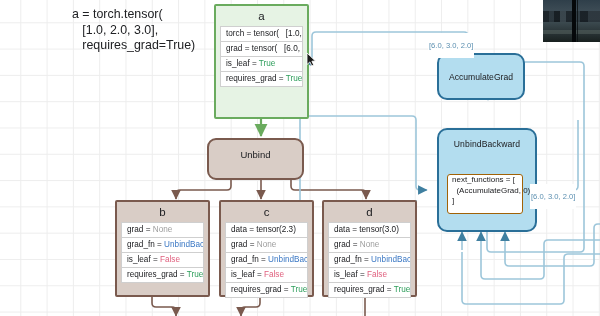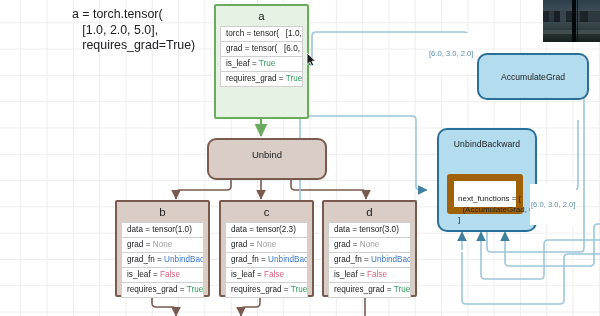--- a/index.html
+++ b/index.html
@@ -65,29 +65,29 @@
     background:#b3ddef;border:2px solid #2a6f98;border-radius:10px;
     color:#202124;
   }
   .bluenode .title{
     text-align:center;font-size:8.6px;padding-top:9px;letter-spacing:.1px;
   }
   .bluenode.center{
     display:flex;align-items:center;justify-content:center;font-size:8.6px;
   }
   .innerbox{
-    position:absolute;background:#ffffff;border:7px solid #a16207;
+    position:absolute;background:#ffffff;border:1px solid #a16207;
     border-radius:3px;font-size:8px;line-height:10.5px;color:#202124;
-    white-space:pre;padding:13px 4px;box-sizing:border-box;
+    white-space:pre;padding:0 4px;box-sizing:border-box;
   }
 
   
   .elabel{
     position:absolute;font-size:7.6px;color:#5b8fb0;background:#ffffff;
-    padding:16px 1px;white-space:nowrap;
+    padding:8px 1px;white-space:nowrap;
   }
 
   
   #webcam{
     position:absolute;left:543px;top:0;width:57px;height:42px;overflow:hidden;
     background:#0d1418;
   }
   #webcam .sky{position:absolute;left:0;top:0;width:57px;height:20px;
     background:linear-gradient(#2f3f4a,#48565e);}
   #webcam .city{position:absolute;left:0;top:11px;width:57px;height:12px;
@@ -156,42 +156,41 @@
       <path d="M481,252 L481,232" stroke="#9dc6da" stroke-width="1.6" marker-end="url(#ar-blue)"></path>
 
       <path d="M505,252 L505,262 Q505,266 509,266 L590,266 Q594,266 594,262 L594,228 Q594,224 598,224 L600,224" stroke="#9dc6da" stroke-width="1.6"></path>
       <path d="M505,252 L505,232" stroke="#9dc6da" stroke-width="1.6" marker-end="url(#ar-blue)"></path>
 
       <path d="M404,250 L412,250 Q416,250 416,246 L416,200" stroke="#9dc6da" stroke-width="1.6"></path>
     </g>
   </svg>
 
   <div class="code-label" style="left:72px;top:7px;">a = torch.tensor(
-   [1.0, 2.0, 5.0],
+   [1.0, 2.0, 3.0],
    requires_grad=True)</div>
 
 
   <div class="card green" style="left:214px;top:4px;width:95px;height:115px;">
     <div class="hdr">a</div>
     <div class="rows">
       <div class="row"><span>torch = tensor(</span><span>   [1.0, 2.0, 3.0])</span></div>
       <div class="row"><span>grad = tensor(</span><span>   [6.0, 3.0, 2.0])</span></div>
       <div class="row"><span>is_leaf = </span><span class="v-true">True</span></div>
       <div class="row"><span>requires_grad = </span><span class="v-true">True</span></div>
     </div>
   </div>
 
-  <div class="opnode" style="left:207px;top:138px;width:120px;height:42px;">
+  <div class="opnode" style="left:207px;top:138px;width:97px;height:42px;">
     <span>Unbind</span>
   </div>
 
   <div class="card brown" style="left:115px;top:200px;width:95px;height:97px;">
     <div class="hdr">b</div>
     <div class="rows">
-      <div class="row"><span>data = tensor(1.0)</span></div>
       <div class="row"><span>grad = </span><span class="v-none">None</span></div>
       <div class="row"><span>grad_fn = </span><span class="v-link">UnbindBac...</span></div>
       <div class="row"><span>is_leaf = </span><span class="v-false">False</span></div>
       <div class="row"><span>requires_grad = </span><span class="v-true">True</span></div>
     </div>
   </div>
 
   <div class="card brown" style="left:219px;top:200px;width:95px;height:97px;">
     <div class="hdr">c</div>
     <div class="rows">
@@ -207,21 +206,21 @@
     <div class="hdr">d</div>
     <div class="rows">
       <div class="row"><span>data = tensor(3.0)</span></div>
       <div class="row"><span>grad = </span><span class="v-none">None</span></div>
       <div class="row"><span>grad_fn = </span><span class="v-link">UnbindBac...</span></div>
       <div class="row"><span>is_leaf = </span><span class="v-false">False</span></div>
       <div class="row"><span>requires_grad = </span><span class="v-true">True</span></div>
     </div>
   </div>
 
-  <div class="bluenode center" style="left:437px;top:53px;width:112px;height:47px;margin-left:40px;">
+  <div class="bluenode center" style="left:437px;top:53px;width:88px;height:47px;">
     <span>AccumulateGrad</span>
   </div>
 
   <div class="bluenode" style="left:437px;top:128px;width:100px;height:104px;">
     <div class="title">UnbindBackward</div>
     <div class="innerbox" style="left:8px;top:44px;width:76px;height:40px;">next_functions = [
   (AccumulateGrad, 0)
 ]</div>
   </div>
 

